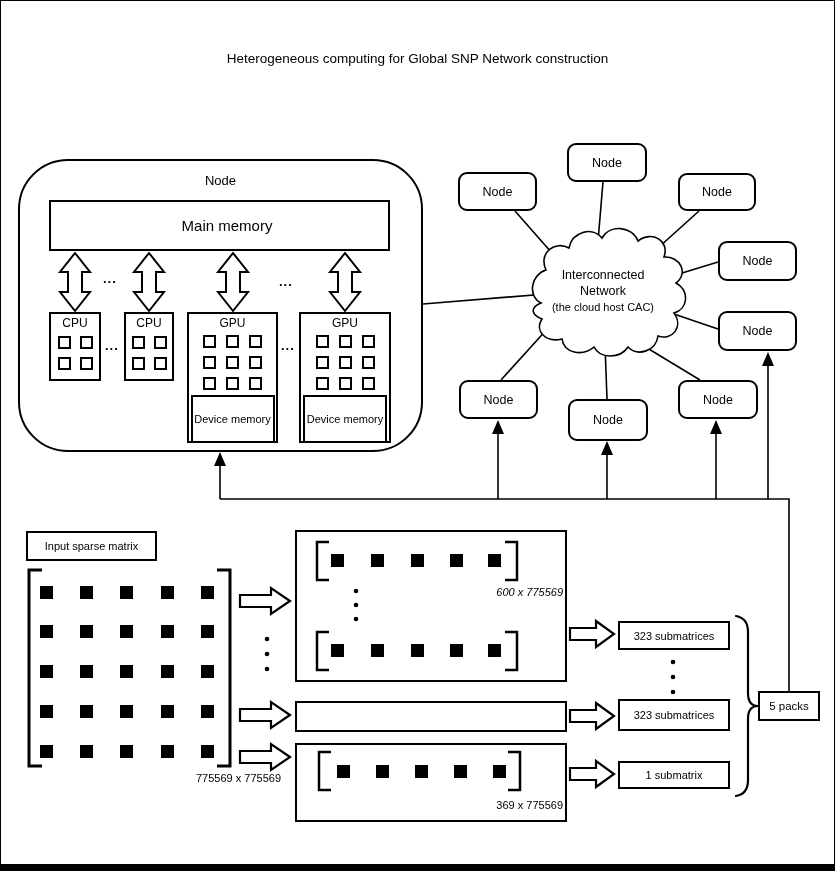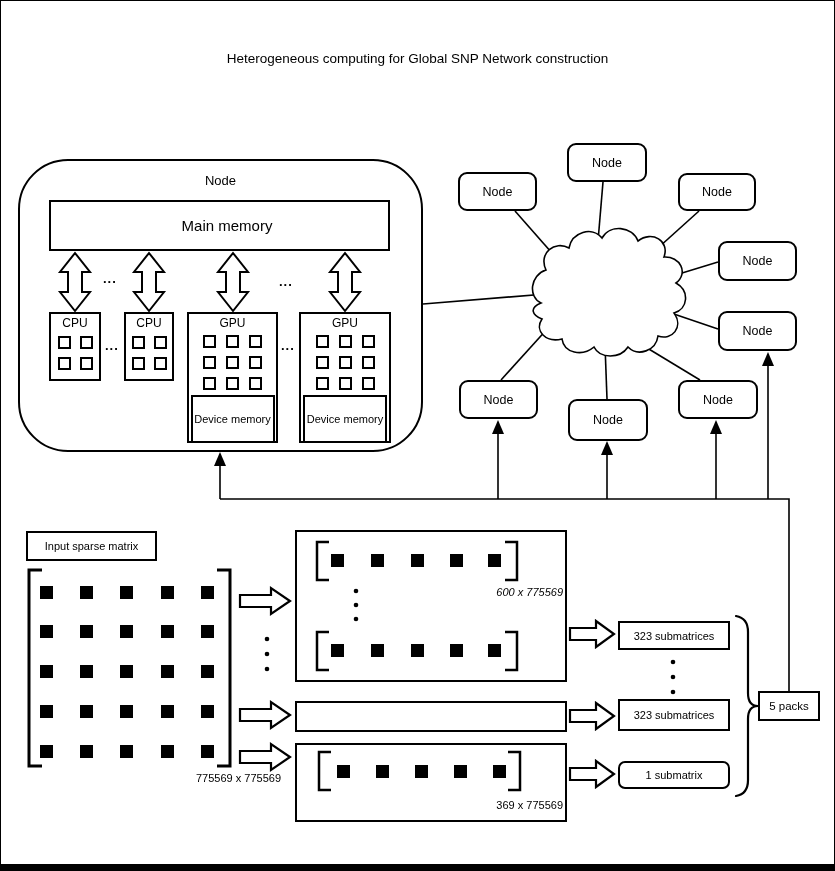--- a/index.html
+++ b/index.html
@@ -227,20 +227,25 @@
       <div class="cell"></div>
         <div class="cell"></div>
         <div class="cell"></div>
       <div class="cell"></div>
         <div class="cell"></div>
         <div class="cell"></div>
     </div>
     <div class="devmem">Device memory</div>
   </div>
 
+  <div class="abs cloud-text" style="left:530px;top:266px;">
+    <div class="l12">Interconnected</div>
+    <div class="l12">Network</div>
+    <div class="l11">(the cloud host CAC)</div>
+  </div>
 
   <div class="abs node-small" style="left:566px;top:142px;width:80px;height:39px;">Node</div>
   <div class="abs node-small" style="left:457px;top:171px;width:79px;height:39px;">Node</div>
   <div class="abs node-small" style="left:677px;top:172px;width:78px;height:38px;">Node</div>
   <div class="abs node-small" style="left:717px;top:240px;width:79px;height:40px;">Node</div>
   <div class="abs node-small" style="left:717px;top:310px;width:79px;height:40px;">Node</div>
   <div class="abs node-small" style="left:458px;top:379px;width:79px;height:39px;">Node</div>
   <div class="abs node-small" style="left:567px;top:398px;width:80px;height:42px;">Node</div>
   <div class="abs node-small" style="left:677px;top:379px;width:80px;height:39px;">Node</div>
 
@@ -250,18 +255,18 @@
   <div class="abs groupbox" style="left:294px;top:529px;width:272px;height:152px;"></div>
   <div class="abs dims" style="left:478px;top:585px;width:84px;font-style:italic;">600 x 775569</div>
 
   <div class="abs groupbox" style="left:294px;top:700px;width:272px;height:31px;"></div>
 
   <div class="abs groupbox" style="left:294px;top:742px;width:272px;height:79px;"></div>
   <div class="abs dims" style="left:478px;top:798px;width:84px;">369 x 775569</div>
 
   <div class="abs plainbox" style="left:617px;top:620px;width:112px;height:29px;">323 submatrices</div>
   <div class="abs plainbox" style="left:617px;top:698px;width:112px;height:32px;">323 submatrices</div>
-  <div class="abs plainbox" style="left:617px;top:760px;width:112px;height:28px;border-radius:7px;">1 submatrix</div>
+  <div class="abs plainbox" style="left:617px;top:760px;width:112px;height:28px;">1 submatrix</div>
 
   <div class="abs plainbox" style="left:757px;top:690px;width:62px;height:30px;font-size:11.5px;">5 packs</div>
 
   <div class="abs bottombar"></div>
 </div>
 
 </body></html>

